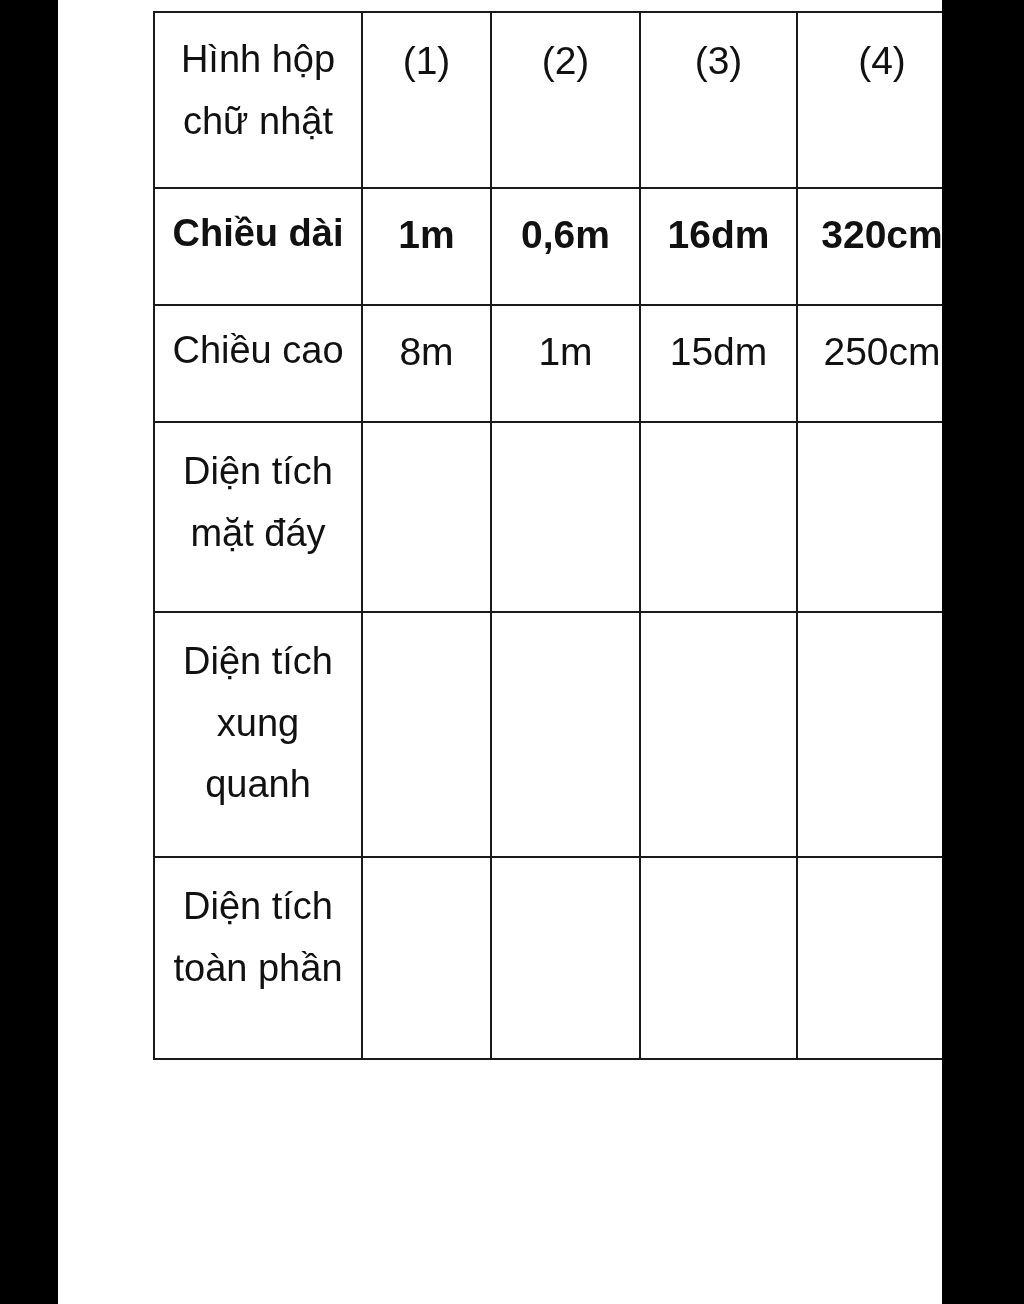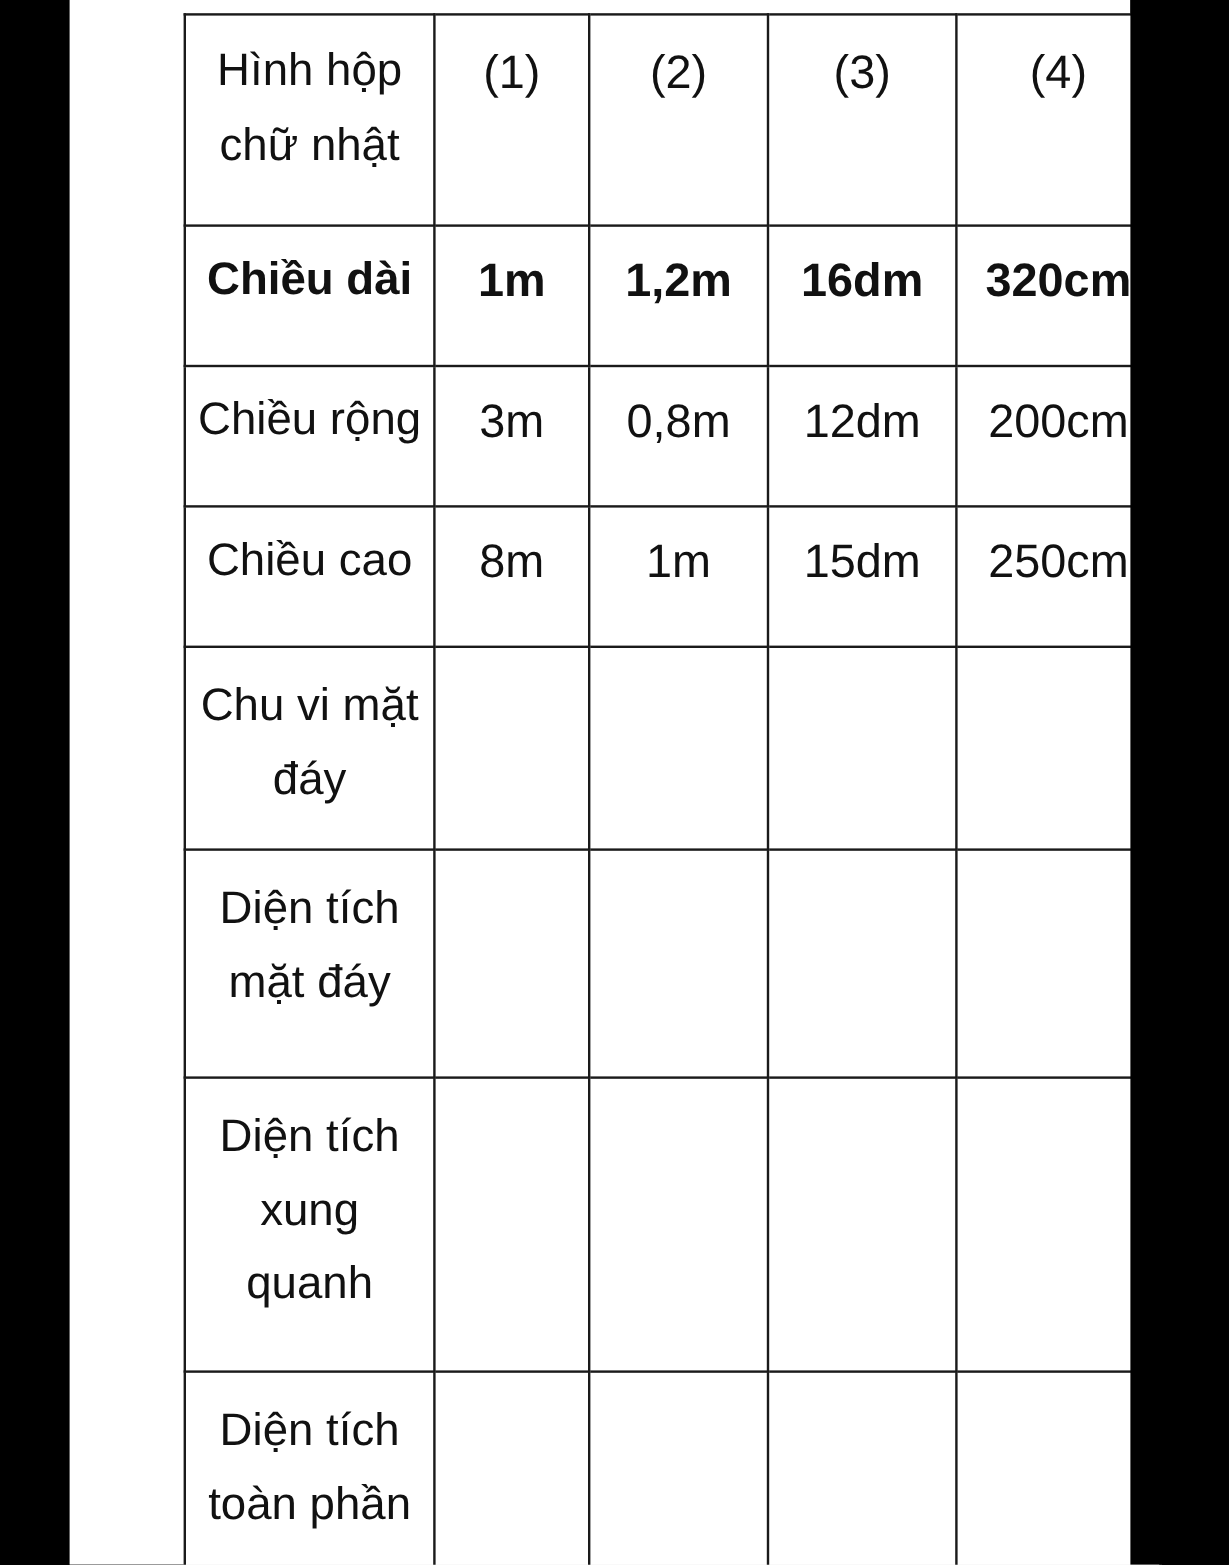--- a/index.html
+++ b/index.html
@@ -138,84 +138,49 @@
         </tr>
 
         <tr class="r-len">
           <td class="label-cell">
             <span class="cellbox">Chiều dài</span>
           </td>
           <td class="value-cell">
             <span class="cellbox">1m</span>
           </td>
           <td class="value-cell">
-            <span class="cellbox">1,2m</span>
+            <span class="cellbox">0,6m</span>
           </td>
           <td class="value-cell">
             <span class="cellbox">16dm</span>
           </td>
           <td class="value-cell">
             <span class="cellbox">320cm</span>
           </td>
         </tr>
 
-        <tr class="r-wid">
-          <td class="label-cell">
-            <span class="cellbox">Chiều rộng</span>
-          </td>
-          <td class="value-cell">
-            <span class="cellbox">3m</span>
-          </td>
-          <td class="value-cell">
-            <span class="cellbox">0,8m</span>
-          </td>
-          <td class="value-cell">
-            <span class="cellbox">12dm</span>
-          </td>
-          <td class="value-cell">
-            <span class="cellbox">200cm</span>
-          </td>
-        </tr>
 
         <tr class="r-hei">
           <td class="label-cell">
             <span class="cellbox">Chiều cao</span>
           </td>
           <td class="value-cell">
             <span class="cellbox">8m</span>
           </td>
           <td class="value-cell">
             <span class="cellbox">1m</span>
           </td>
           <td class="value-cell">
             <span class="cellbox">15dm</span>
           </td>
           <td class="value-cell">
             <span class="cellbox">250cm</span>
           </td>
         </tr>
 
-        <tr class="r-peri">
-          <td class="label-cell">
-            <span class="cellbox">Chu vi mặt
-đáy</span>
-          </td>
-          <td class="value-cell">
-            <span class="cellbox"></span>
-          </td>
-          <td class="value-cell">
-            <span class="cellbox"></span>
-          </td>
-          <td class="value-cell">
-            <span class="cellbox"></span>
-          </td>
-          <td class="value-cell">
-            <span class="cellbox"></span>
-          </td>
-        </tr>
 
         <tr class="r-base">
           <td class="label-cell">
             <span class="cellbox">Diện tích
 mặt đáy</span>
           </td>
           <td class="value-cell">
             <span class="cellbox"></span>
           </td>
           <td class="value-cell">

